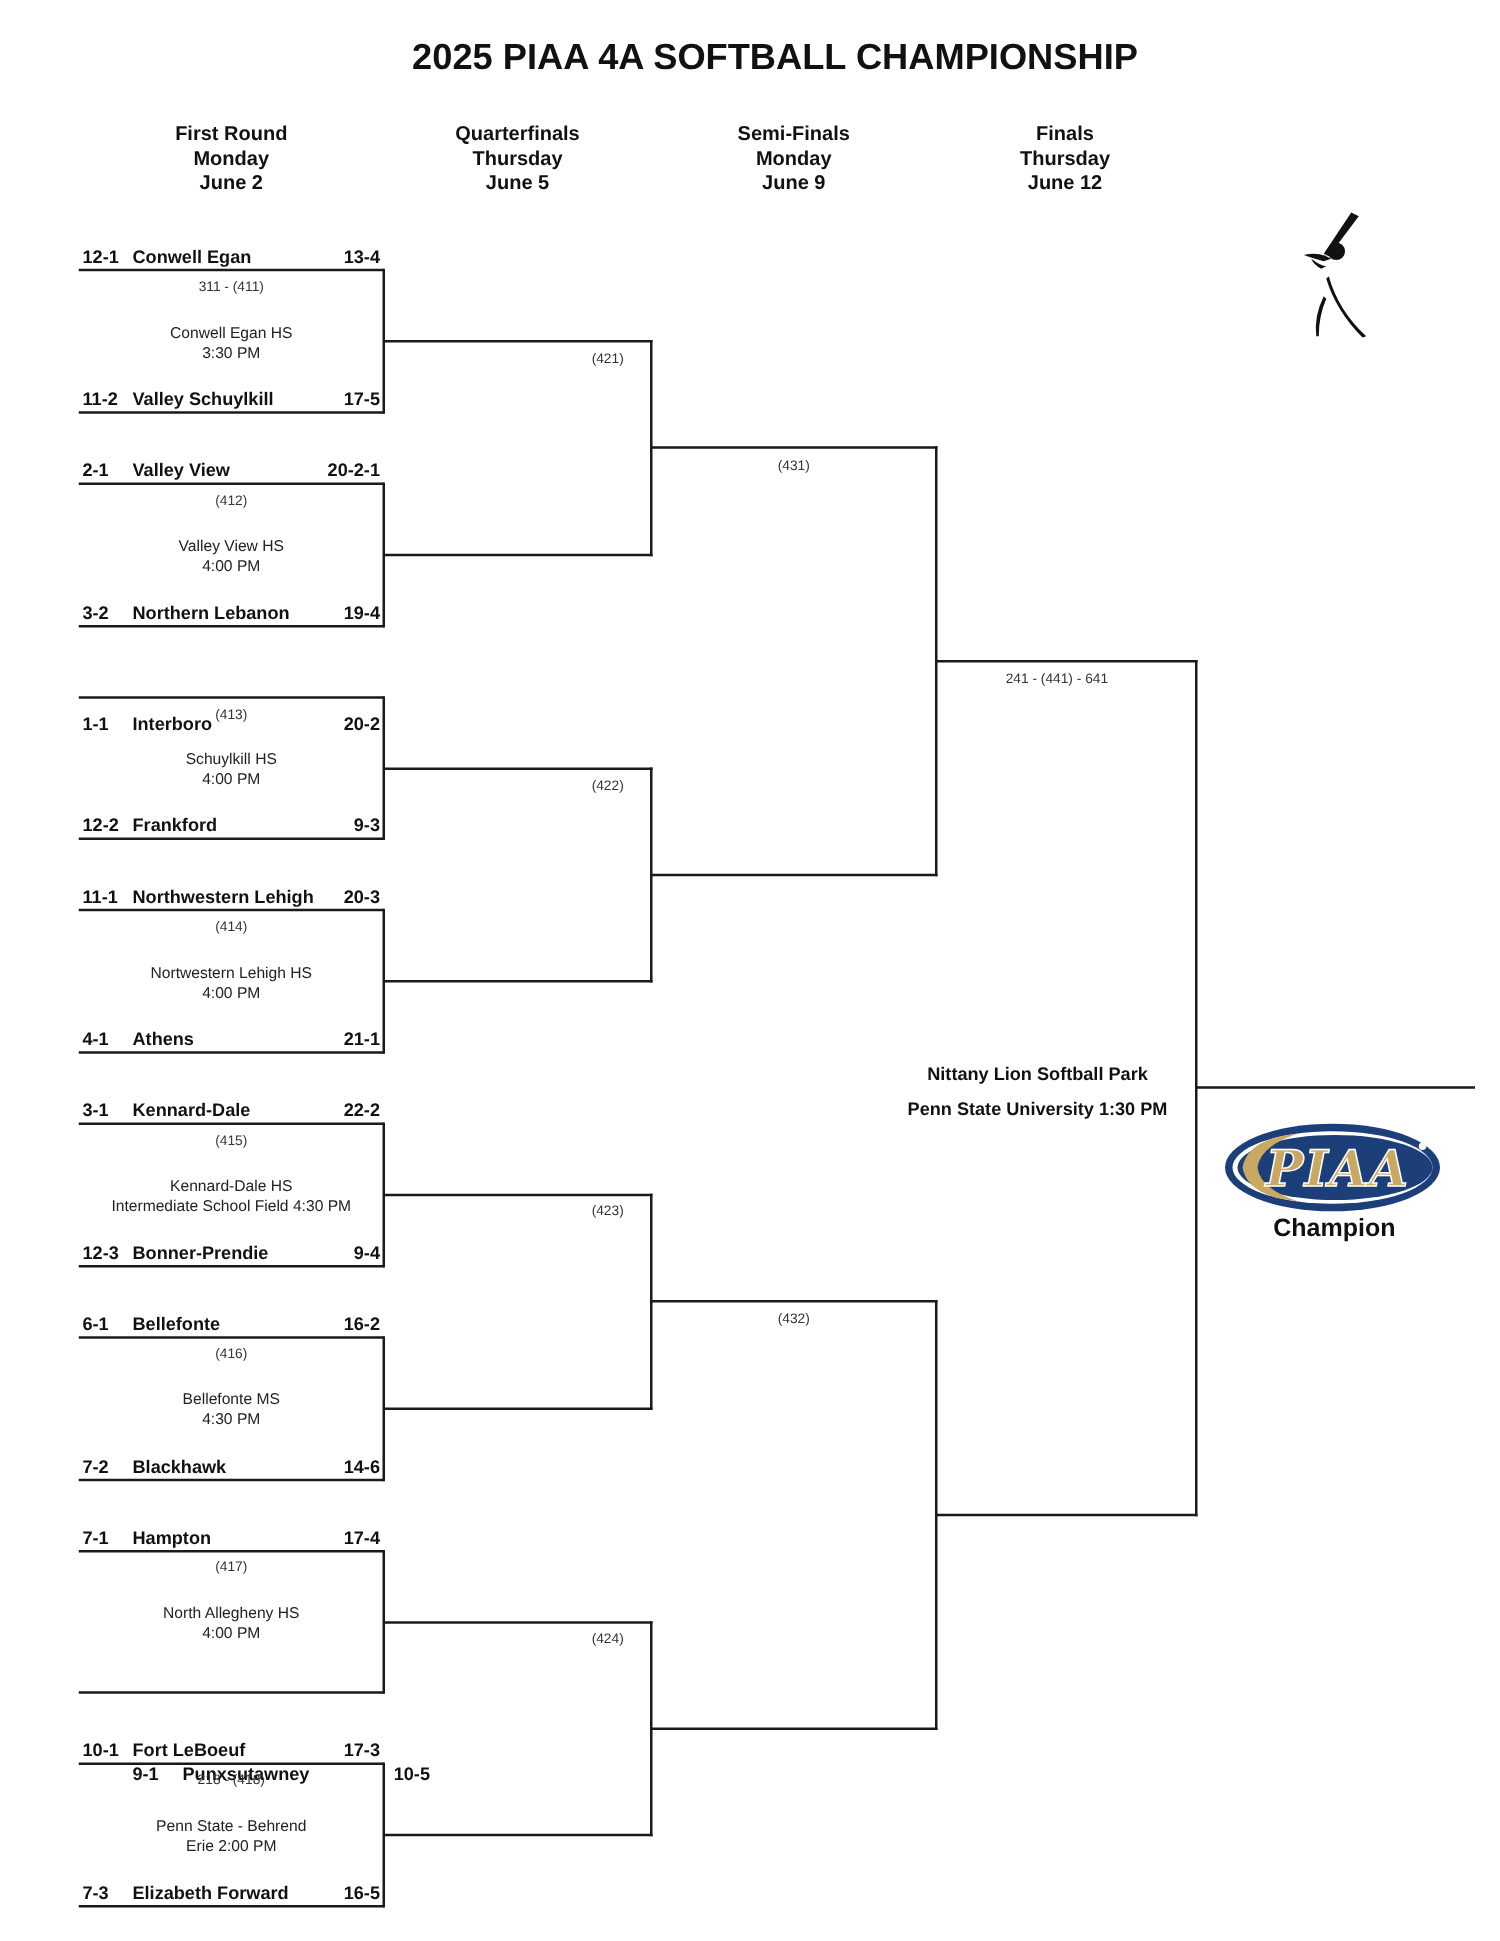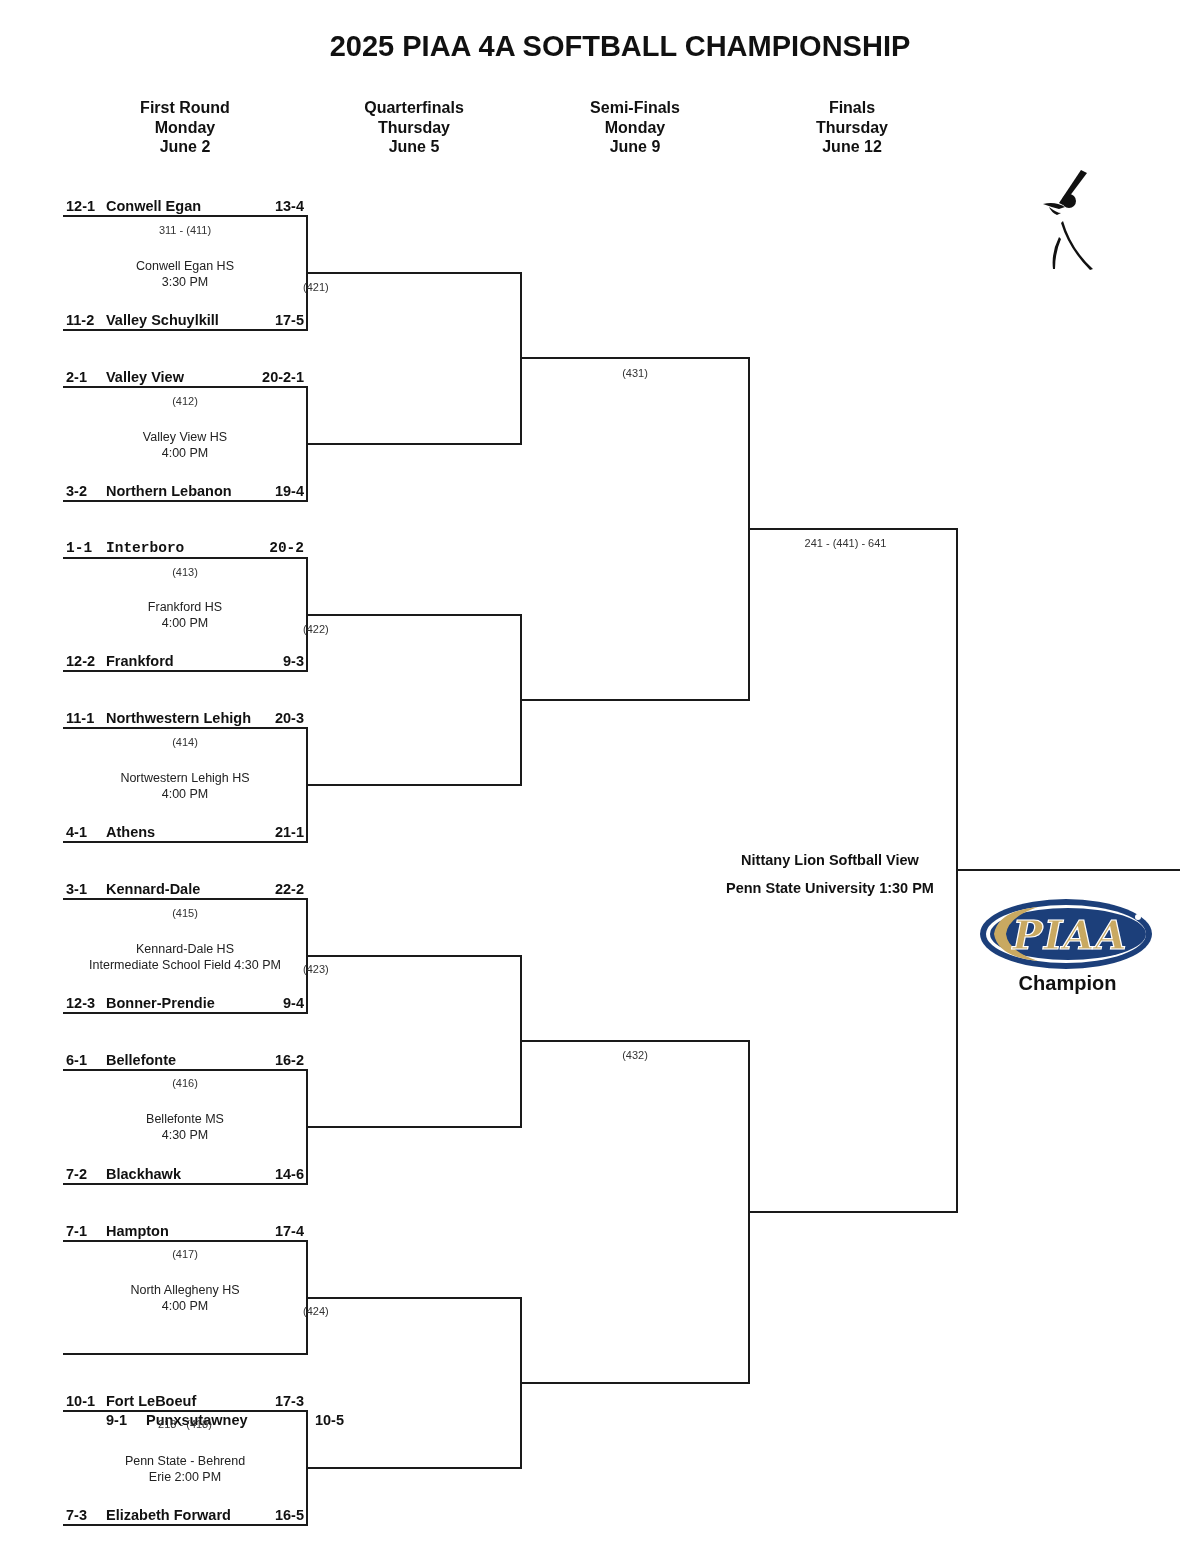--- a/index.html
+++ b/index.html
@@ -14,21 +14,21 @@
   .team { position:absolute; left:66px; width:238px; height:20px; font-size:14.5px;
           font-weight:bold; white-space:nowrap; }
   .team .seed { position:absolute; left:0; top:0; }
   .team .name { position:absolute; left:40px; top:0; }
   .team .record { position:absolute; right:0; top:0; }
   .game-num { position:absolute; left:63px; width:244px; text-align:center;
               font-size:11px; color:#333; }
   .venue { position:absolute; left:63px; width:244px; text-align:center;
            font-size:12.5px; color:#222; line-height:16px; }
   .venue div { white-space:nowrap; }
-  .qf-num { position:absolute; left:303px; width:186px; text-align:left; font-size:11px; color:#333; }
+  .qf-num { position:absolute; left:313px; width:186px; text-align:right; font-size:11px; color:#333; }
   .sf-num { position:absolute; left:521px; width:228px; text-align:center; font-size:11px; color:#333; }
   .f-num  { position:absolute; left:749px; width:193px; text-align:center; font-size:11px; color:#333; }
   .final-venue { position:absolute; left:700px; width:260px; text-align:center;
                  font-size:14.5px; font-weight:bold; }
   .champion-label { position:absolute; left:975px; width:185px; text-align:center; top:972px;
                     font-size:20px; font-weight:bold; }
   .logo { position:absolute; left:978px; top:897px; width:176px; height:74px; }
   .batter { position:absolute; left:1035px; top:165px; width:70px; height:110px; }
 </style>
 </head>
@@ -104,29 +104,29 @@
     <div class="team" style="top:483px;">
       <span class="seed">3-2</span>
       <span class="name">Northern Lebanon</span>
       <span class="record">19-4</span>
     </div>
     <div class="line" style="left:63px;top:500px;width:244px;height:2px;"></div>
     <div class="line" style="left:306px;top:386px;width:2px;height:116px;"></div>
   </div>
 
   <div>
-    <div class="team" style="top:540px;font-family:Liberation Mono, monospace;">
+    <div class="team" style="top:572px;">
       <span class="seed">1-1</span>
       <span class="name">Interboro</span>
       <span class="record">20-2</span>
     </div>
     <div class="line" style="left:63px;top:557px;width:244px;height:2px;"></div>
     <div class="game-num" style="top:566px;">(413)</div>
     <div class="venue" style="top:599px;">
-      <div>Frankford HS</div>
+      <div>Schuylkill HS</div>
       <div>4:00 PM</div>
     </div>
     <div class="team" style="top:653px;">
       <span class="seed">12-2</span>
       <span class="name">Frankford</span>
       <span class="record">9-3</span>
     </div>
     <div class="line" style="left:63px;top:670px;width:244px;height:2px;"></div>
     <div class="line" style="left:306px;top:557px;width:2px;height:115px;"></div>
   </div>
@@ -277,21 +277,21 @@
     <div class="line" style="left:521px;top:1382px;width:229px;height:2px;"></div>
     <div class="line" style="left:748px;top:1040px;width:2px;height:344px;"></div>
   </div>
 </div>
 
 <div>
   <div class="line" style="left:749px;top:528px;width:209px;height:2px;"></div>
   <div class="f-num" style="top:537px;">241 - (441) - 641</div>
   <div class="line" style="left:749px;top:1211px;width:209px;height:2px;"></div>
   <div class="line" style="left:956px;top:528px;width:2px;height:685px;"></div>
-  <div class="final-venue" style="top:852px;">Nittany Lion Softball View</div>
+  <div class="final-venue" style="top:852px;">Nittany Lion Softball Park</div>
   <div class="final-venue" style="top:880px;">Penn State University 1:30 PM</div>
   <div class="line" style="left:957px;top:869px;width:223px;height:2px;"></div>
 </div>
 
 <svg class="logo" viewBox="0 0 176 74">
   <ellipse cx="88" cy="37" rx="86" ry="35" fill="#1c3f7a"></ellipse>
   <ellipse cx="88" cy="37" rx="80" ry="29" fill="#ffffff"></ellipse>
   <ellipse cx="90" cy="37" rx="78" ry="26" fill="#1c3f7a"></ellipse>
   <path d="M16 37 Q20 14 60 10 Q30 20 28 37 Q30 54 60 64 Q20 60 16 37 Z" fill="#c9a961"></path>
   <text x="92" y="52" text-anchor="middle" font-family="DejaVu Serif, serif" font-weight="bold" font-style="italic" font-size="40" fill="#c9a961" stroke="#ffffff" stroke-width="1.2" letter-spacing="1">PIAA</text>

